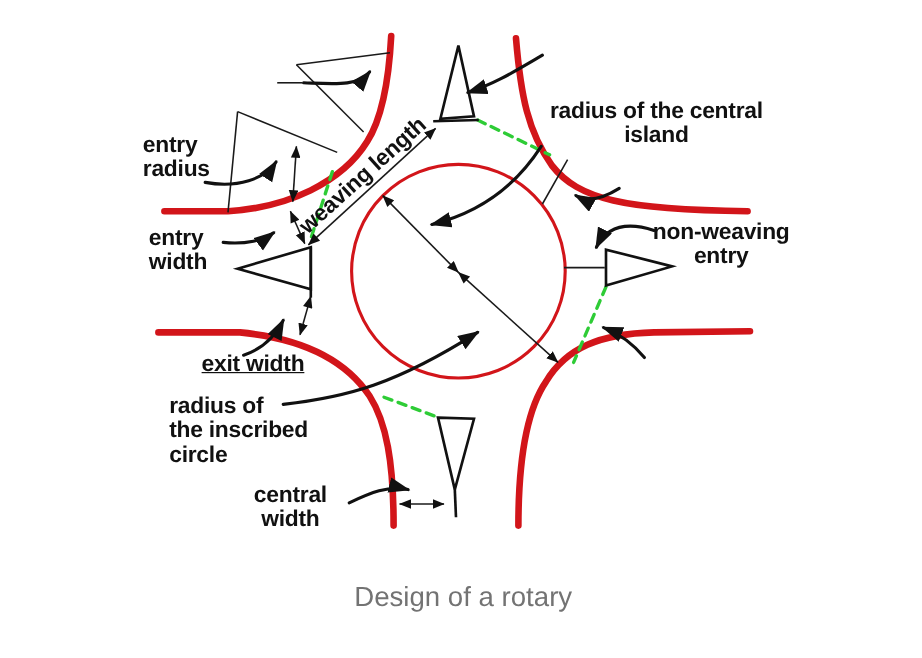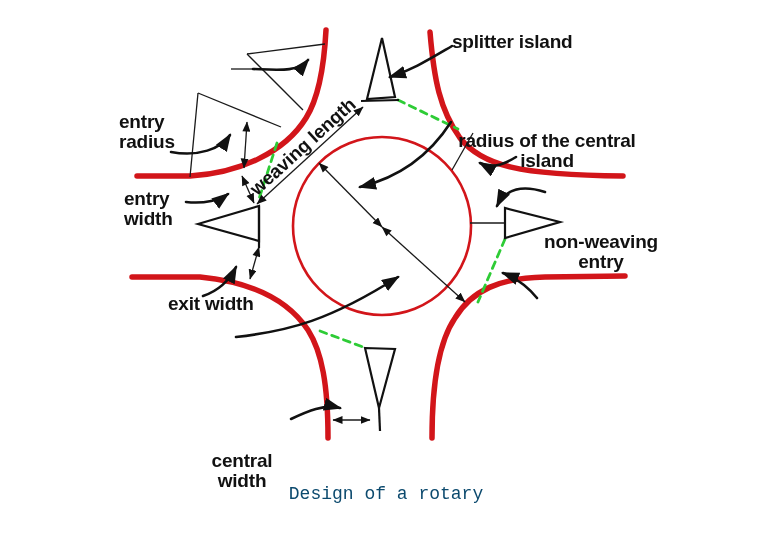--- a/index.html
+++ b/index.html
@@ -1,24 +1,24 @@
 <!DOCTYPE html>
 <html><head>
 <meta charset="utf-8">
 <style>
   html,body{margin:0;padding:0;background:#fff;}
   #stage{position:relative;width:768px;height:548px;background:#ffffff;overflow:hidden;
          font-family:"Liberation Sans",sans-serif;}
   #diagram{position:absolute;left:0;top:0;}
   .lbl{position:absolute;color:#111;font-weight:bold;font-size:19px;line-height:1.07;
        white-space:pre-line;letter-spacing:-0.2px;}
-  .ctr{transform:translateX(-50%);text-align:center;margin-top:48px;}
+  .ctr{transform:translateX(-50%);text-align:center;}
   .rot{transform:translate(-50%,-50%) rotate(-42deg);transform-origin:center;white-space:nowrap;}
-  #caption{position:absolute;font-family:Liberation Mono, monospace;font-weight:normal;
-           font-size:18px;color:#0c4a6e;transform:translateX(-50%);white-space:nowrap;}
+  #caption{position:absolute;font-family:Liberation Sans, sans-serif;font-weight:normal;
+           font-size:23px;color:#737373;transform:translateX(-50%);white-space:nowrap;}
 </style>
 </head>
 <body>
 
 <div id="stage">
 
   <svg id="diagram" width="768" height="548" viewBox="0 0 768 548">
     <defs>
       <marker id="ahE" markerWidth="12" markerHeight="9" refX="9.5" refY="4" orient="auto" markerUnits="userSpaceOnUse">
           <path d="M0,0 L10,4 L0,8 Z" fill="#111"></path>
@@ -86,24 +86,26 @@
       <path d="M516,157 C500,167 489,168 480,163" marker-end="url(#ahBig)"></path>
       <path d="M545,192 C520,184 505,190 497,206" marker-end="url(#ahBig)"></path>
       <path d="M537,298 C528,287 516,278 503,273" marker-end="url(#ahBig)"></path>
     </g>
   </svg>
 
   <div class="lbl" style="left:119px;top:112px;">entry
 radius</div>
   <div class="lbl" style="left:124px;top:189px;">entry
 width</div>
-  <div class="lbl" style="left:168px;top:294px;">exit  width</div>
+  <div class="lbl" style="left:168px;top:294px;text-decoration:underline;">exit  width</div>
+  <div class="lbl" style="left:141px;top:329px;">radius of
+the inscribed
+circle</div>
   <div class="lbl ctr" style="left:242px;top:403px;">central
 width</div>
-  <div class="lbl" style="left:452px;top:32px;">splitter island</div>
   <div class="lbl ctr" style="left:547px;top:83px;">radius of the central
 island</div>
   <div class="lbl ctr" style="left:601px;top:184px;">non-weaving
 entry</div>
   <div class="lbl rot" style="left:303px;top:147px;">weaving length</div>
 
   <div id="caption" style="left:386px;top:484px;">Design of a rotary</div>
 </div>
 
 </body></html>

